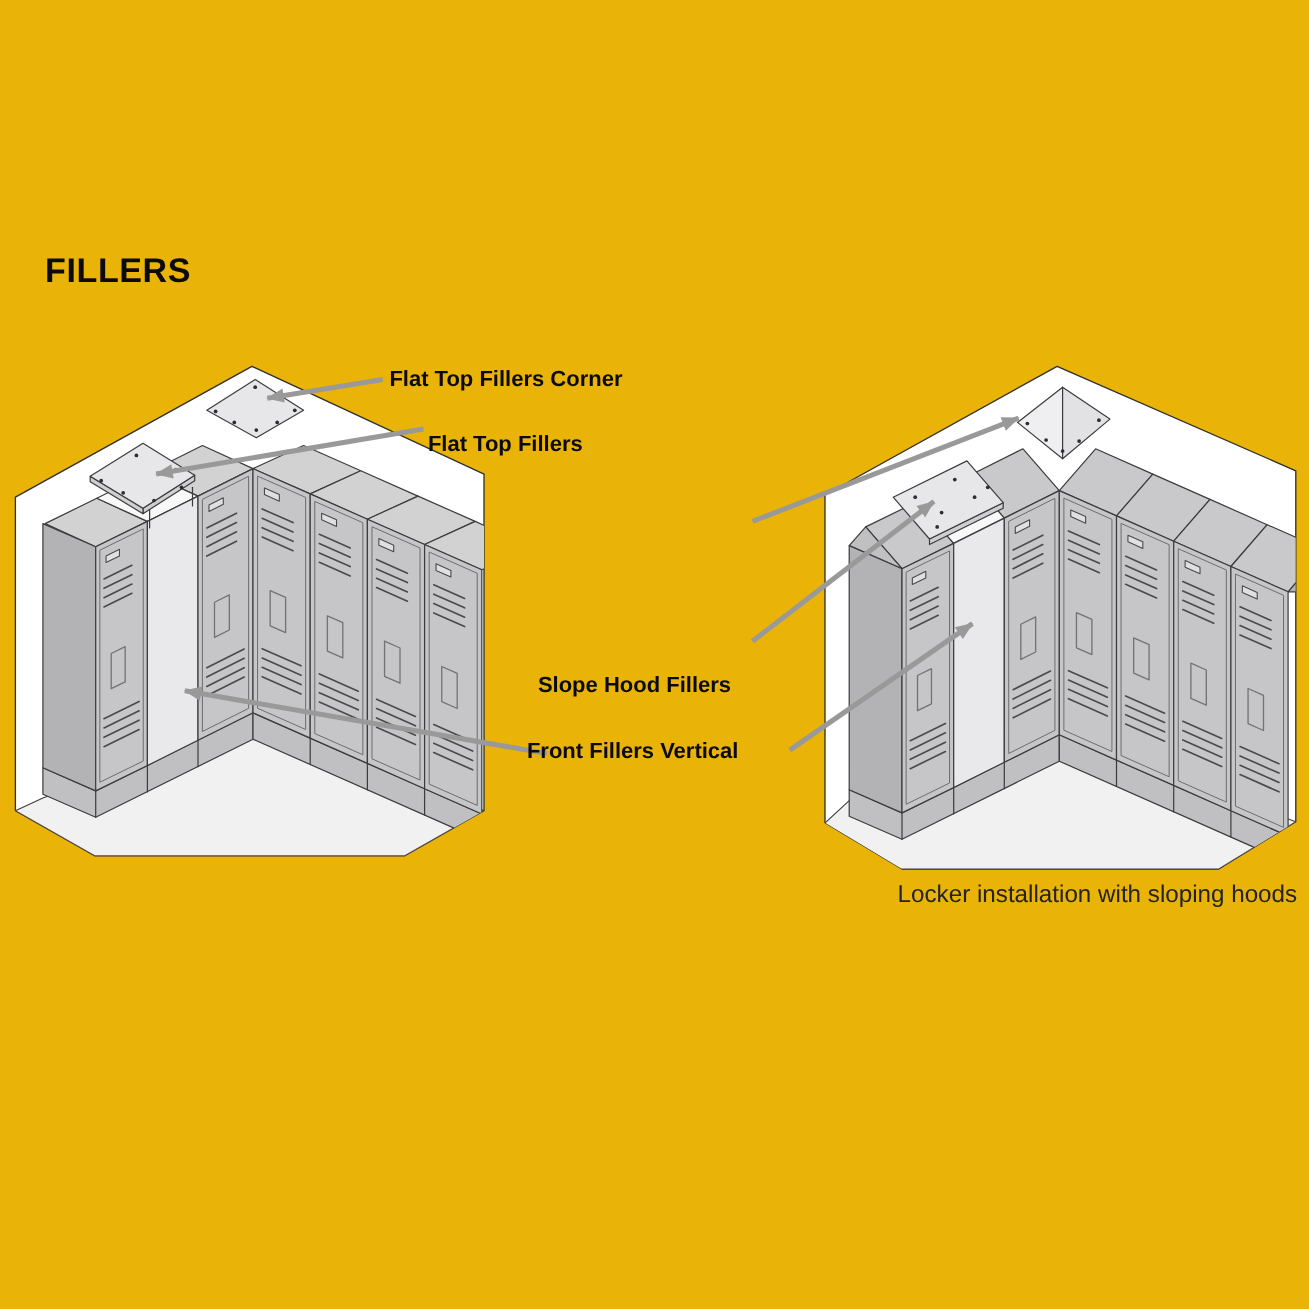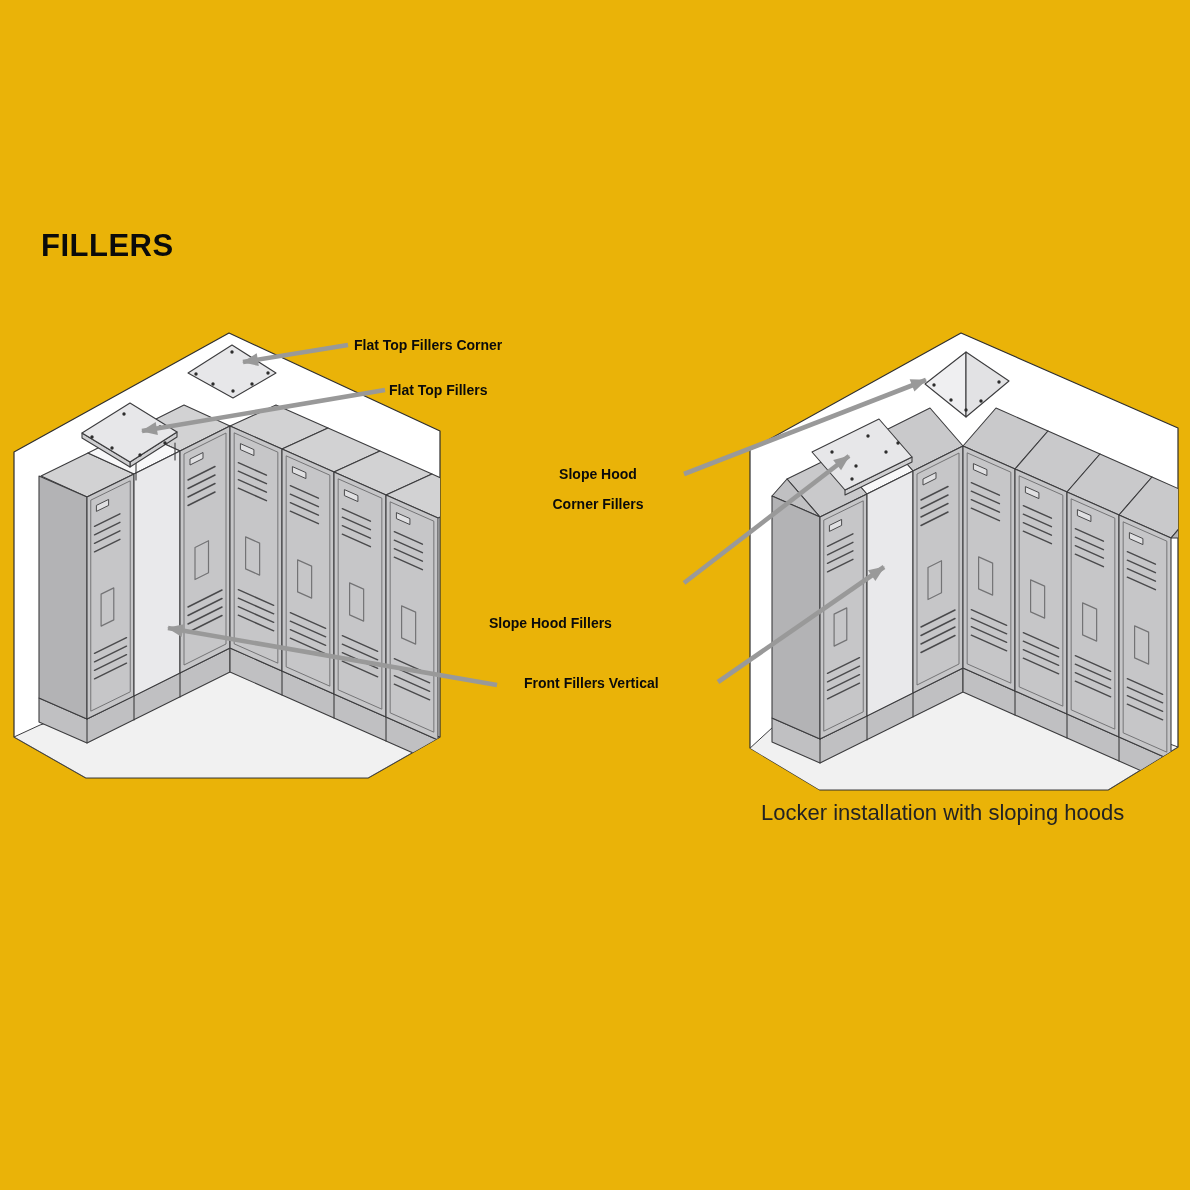--- a/index.html
+++ b/index.html
@@ -1,29 +1,29 @@
 <!DOCTYPE html>
 <html><head>
 <meta charset="utf-8">
 <style>
   html,body{margin:0;padding:0;background:#ffffff;}
   #stage{position:relative;width:1190px;height:1190px;background:#eab308;overflow:hidden;
          font-family:Liberation Sans, sans-serif;}
   #scene{position:absolute;left:0;top:0;width:1190px;height:1190px;}
   #title{position:absolute;left:41px;top:228px;margin:0;font-size:31px;font-weight:700;
          letter-spacing:0.5px;color:#0b0b0b;}
-  .lbl{position:absolute;font-size:14px;font-weight:700;color:#0b0b0b;white-space:nowrap;line-height:24px;}
+  .lbl{position:absolute;font-size:20px;font-weight:700;color:#0b0b0b;white-space:nowrap;line-height:24px;}
   #lbl-flat-top-corner{left:354px;top:333px;}
-  #lbl-flat-top{left:389px;top:378px;}
+  #lbl-flat-top{left:389px;top:392px;}
   #lbl-slope-corner{left:512px;top:459px;width:172px;text-align:center;line-height:30px;}
   #lbl-slope-fillers{left:489px;top:571px;margin-top:40px;}
-  #lbl-front-vertical{left:524px;top:671px;}
+  #lbl-front-vertical{left:479px;top:671px;}
   .caption{position:absolute;font-size:22px;font-weight:400;color:#232323;white-space:nowrap;}
   #caption-left{left:66px;top:781px;}
-  #caption-right{left:761px;top:800px;}
+  #caption-right{left:816px;top:800px;}
 </style>
 </head>
 <body>
 
 <div id="stage">
 
   <svg id="scene" viewBox="0 0 1190 1190">
       <defs>
         <marker id="ah" markerUnits="userSpaceOnUse" markerWidth="22" markerHeight="18" refX="17" refY="8" orient="auto">
           <path d="M2,1.5 L18,8 L2,14.5 Z" fill="#999999"></path>
@@ -301,24 +301,20 @@
         <line x1="718" y1="682" x2="884" y2="567" stroke="#999999" stroke-width="4.6" marker-end="url(#ah)"></line>
       </g>
     </svg>
 
   <h1 id="title">FILLERS</h1>
 
   <div class="lbl" id="lbl-flat-top-corner">Flat Top Fillers Corner</div>
 
   <div class="lbl" id="lbl-flat-top">Flat Top Fillers</div>
 
-  <div class="lbl" id="lbl-slope-corner">
-    <span>Slope Hood</span><br>
-    <span>Corner Fillers</span>
-  </div>
 
   <div class="lbl" id="lbl-slope-fillers">Slope Hood Fillers</div>
 
   <div class="lbl" id="lbl-front-vertical">Front Fillers Vertical</div>
 
 
   <div class="caption" id="caption-right">Locker installation with sloping hoods</div>
 </div>
 
 </body></html>

